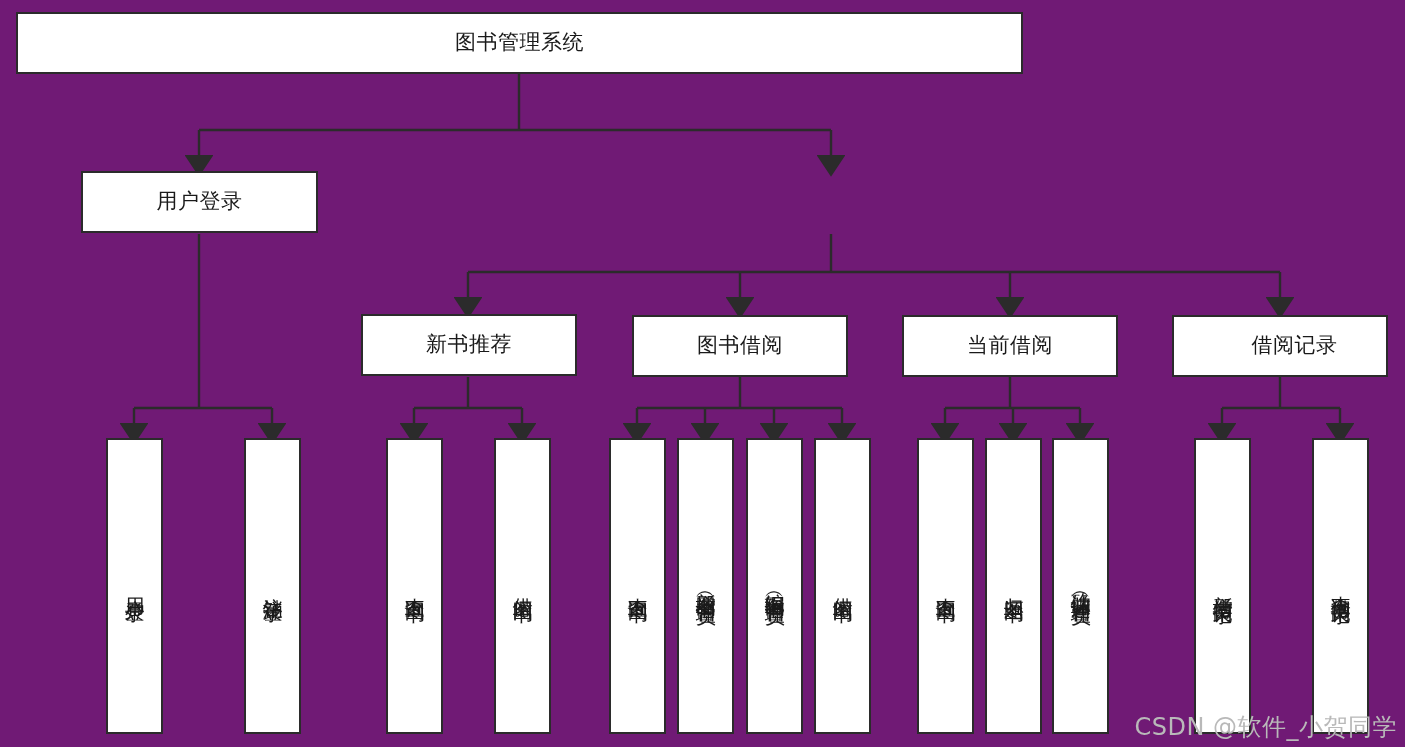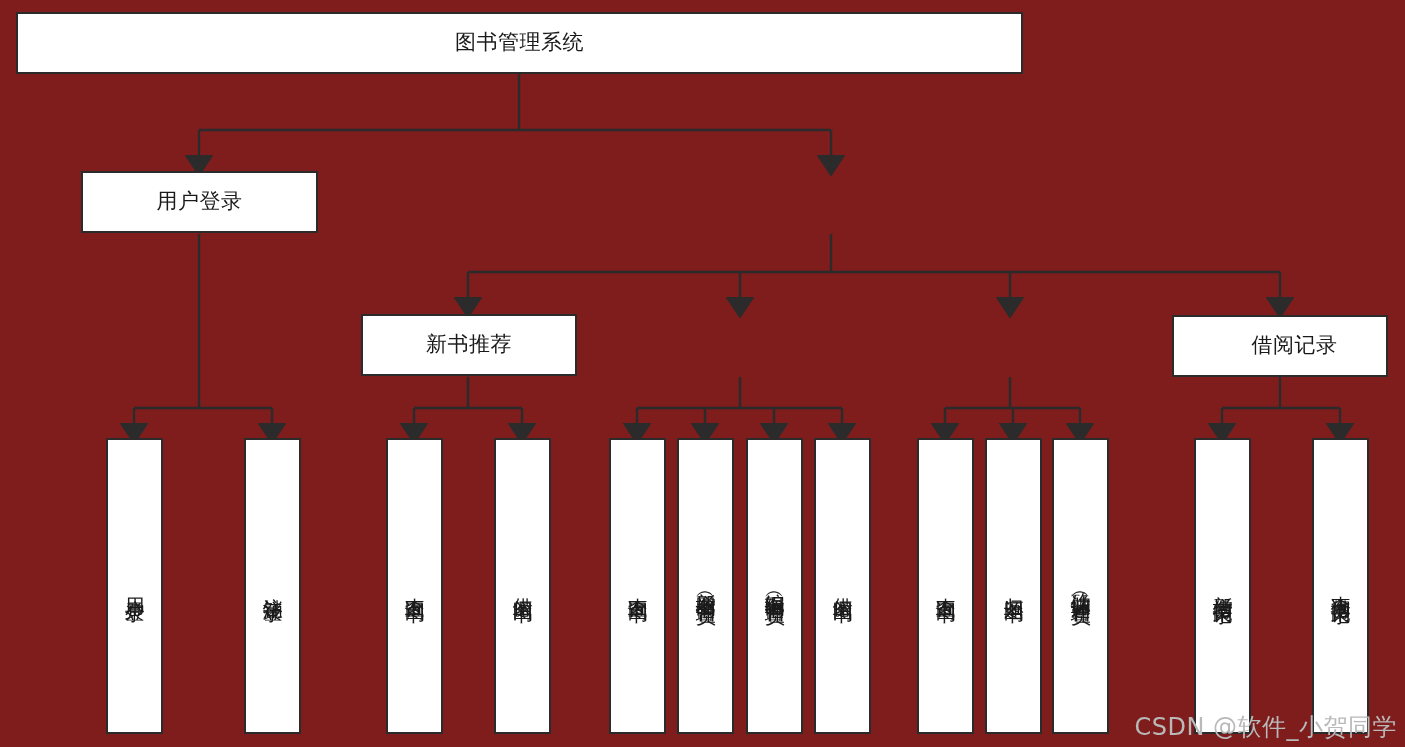--- a/index.html
+++ b/index.html
@@ -10,21 +10,21 @@
   body {
     font-family: "DejaVu Sans", "Liberation Sans", sans-serif;
     width: 1405px;
     height: 747px;
     overflow: hidden;
   }
   #stage {
     position: relative;
     width: 1405px;
     height: 747px;
-    background: #7f1d1d;
+    background: #701a75;
   }
   svg.edges {
     position: absolute;
     left: 0;
     top: 0;
     width: 1405px;
     height: 747px;
     pointer-events: none;
   }
   .node {
@@ -129,20 +129,26 @@
     <span class="label">图书管理系统</span>
   </div>
 
   <div class="node horiz" style="left:81px; top:171px; width:237px; height:62px;">
     <span class="label">用户登录</span>
   </div>
 
   <div class="node horiz" style="left:361px; top:314px; width:216px; height:62px;">
     <span class="label">新书推荐</span>
   </div>
+  <div class="node horiz" style="left:632px; top:315px; width:216px; height:62px;">
+    <span class="label">图书借阅</span>
+  </div>
+  <div class="node horiz" style="left:902px; top:315px; width:216px; height:62px;">
+    <span class="label">当前借阅</span>
+  </div>
   <div class="node horiz" style="left:1172px; top:315px; width:216px; height:62px;padding-left:29px;">
     <span class="label">借阅记录</span>
   </div>
 
   <div class="node vert" style="left:106px; top:438px; width:57px; height:296px;">
     <span class="label">用户登录</span>
   </div>
   <div class="node vert" style="left:244px; top:438px; width:57px; height:296px;">
     <span class="label">注销登录</span>
   </div>

